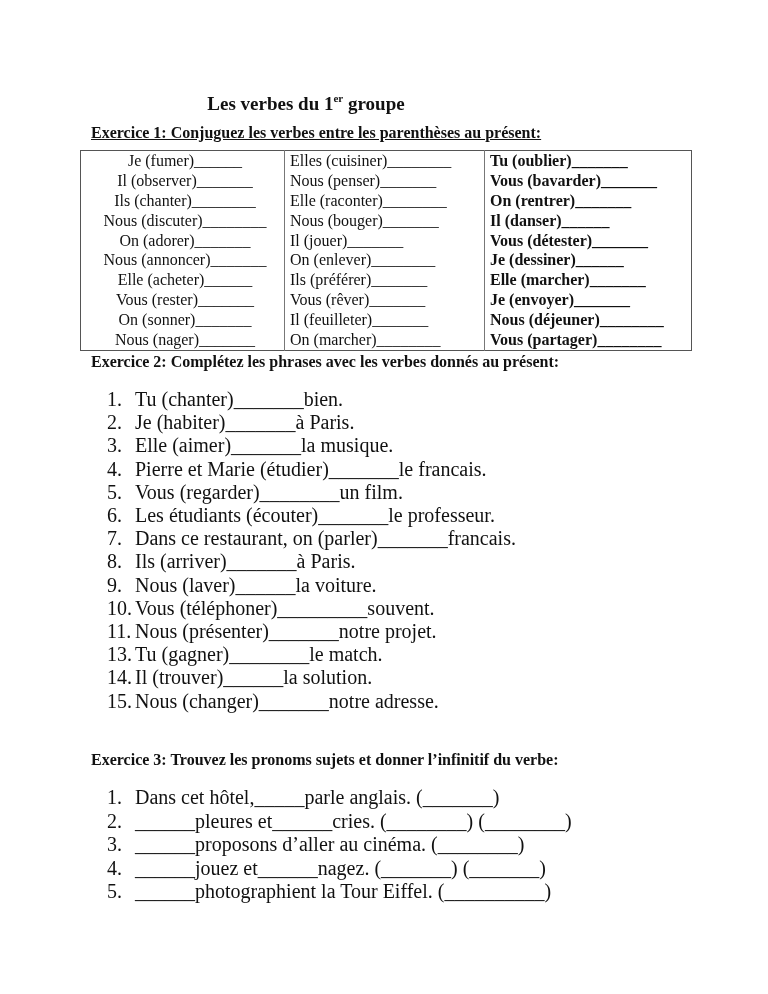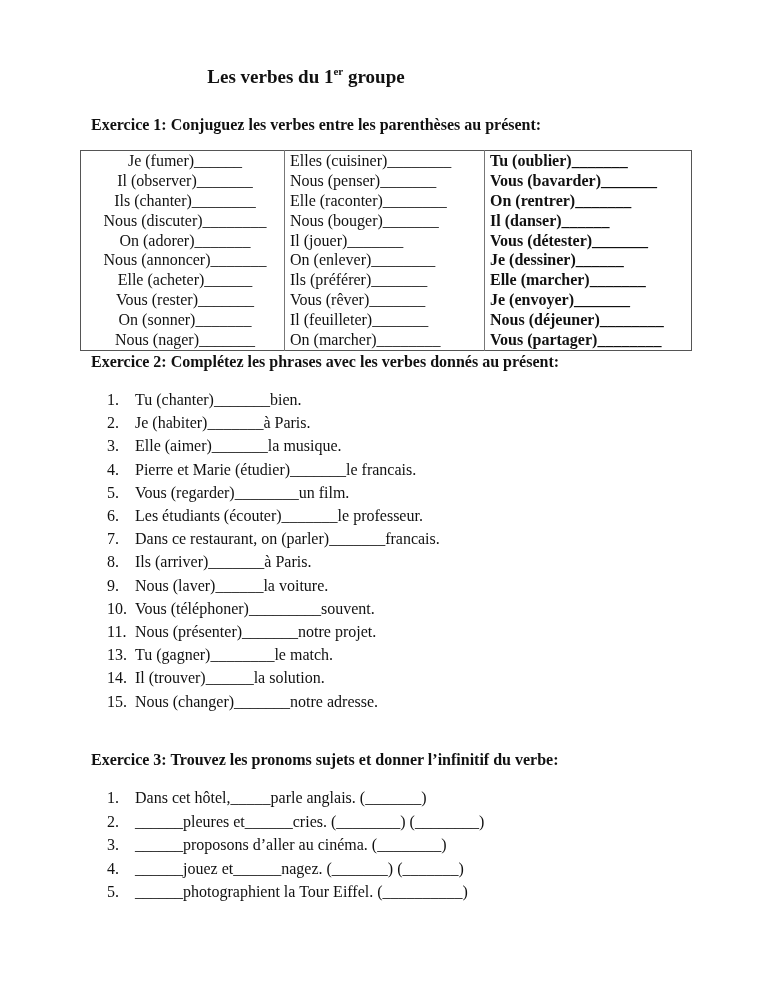--- a/index.html
+++ b/index.html
@@ -2,47 +2,47 @@
 <html><head>
   <meta charset="utf-8">
   <style>
     html, body { margin: 0; padding: 0; background: #ffffff; }
     body {
       width: 768px; height: 994px; position: relative; overflow: hidden;
       font-family: "Liberation Serif", "DejaVu Serif", serif;
       color: #111111;
     }
     .title {
-      position: absolute; top: 65px; left: 0; width: 612px;
+      position: absolute; top: 92px; left: 0; width: 612px;
       text-align: center; font-weight: bold; font-size: 19px; line-height: 24px;
     }
     .title sup { font-size: 11px; vertical-align: 8px; line-height: 0; }
     .heading {
       position: absolute; left: 91px; font-weight: bold; font-size: 16px; line-height: 20px;
       white-space: nowrap;
     }
-    #h1 { top: 115px; }
+    #h1 { top: 123px; text-decoration: underline; }
     #h2 { top: 352px; }
     #h3 { top: 750px; text-align: right; }
     table.grid {
       position: absolute; top: 150px; left: 80px;
       border-collapse: collapse; border: 1px solid #555;
     }
     table.grid td {
       vertical-align: top; padding: 0 0 0 5px; border-left: 1px solid #777;
       font-size: 16px; line-height: 19.9px; white-space: nowrap;
     }
     table.grid td:first-child { border-left: none; text-align: center; }
     #col0 { width: 198px; }
     #col1 { width: 194px; }
     #col2 { width: 201px; font-weight: bold; }
     .cell-line { height: 19.9px; }
     ol.list {
       position: absolute; margin: 0; padding: 0; list-style: none;
-      font-size: 16px;
+      font-size: 20px;
     }
     #list2 { top: 388px; left: 107px; line-height: 23.2px; }
     #list3 { top: 786px; left: 107px; line-height: 23.5px; }
     ol.list li { white-space: nowrap; }
     .num { display: inline-block; width: 28px; }
     .num.wide { width: 28px; }
   </style>
 </head>
 <body>
 

